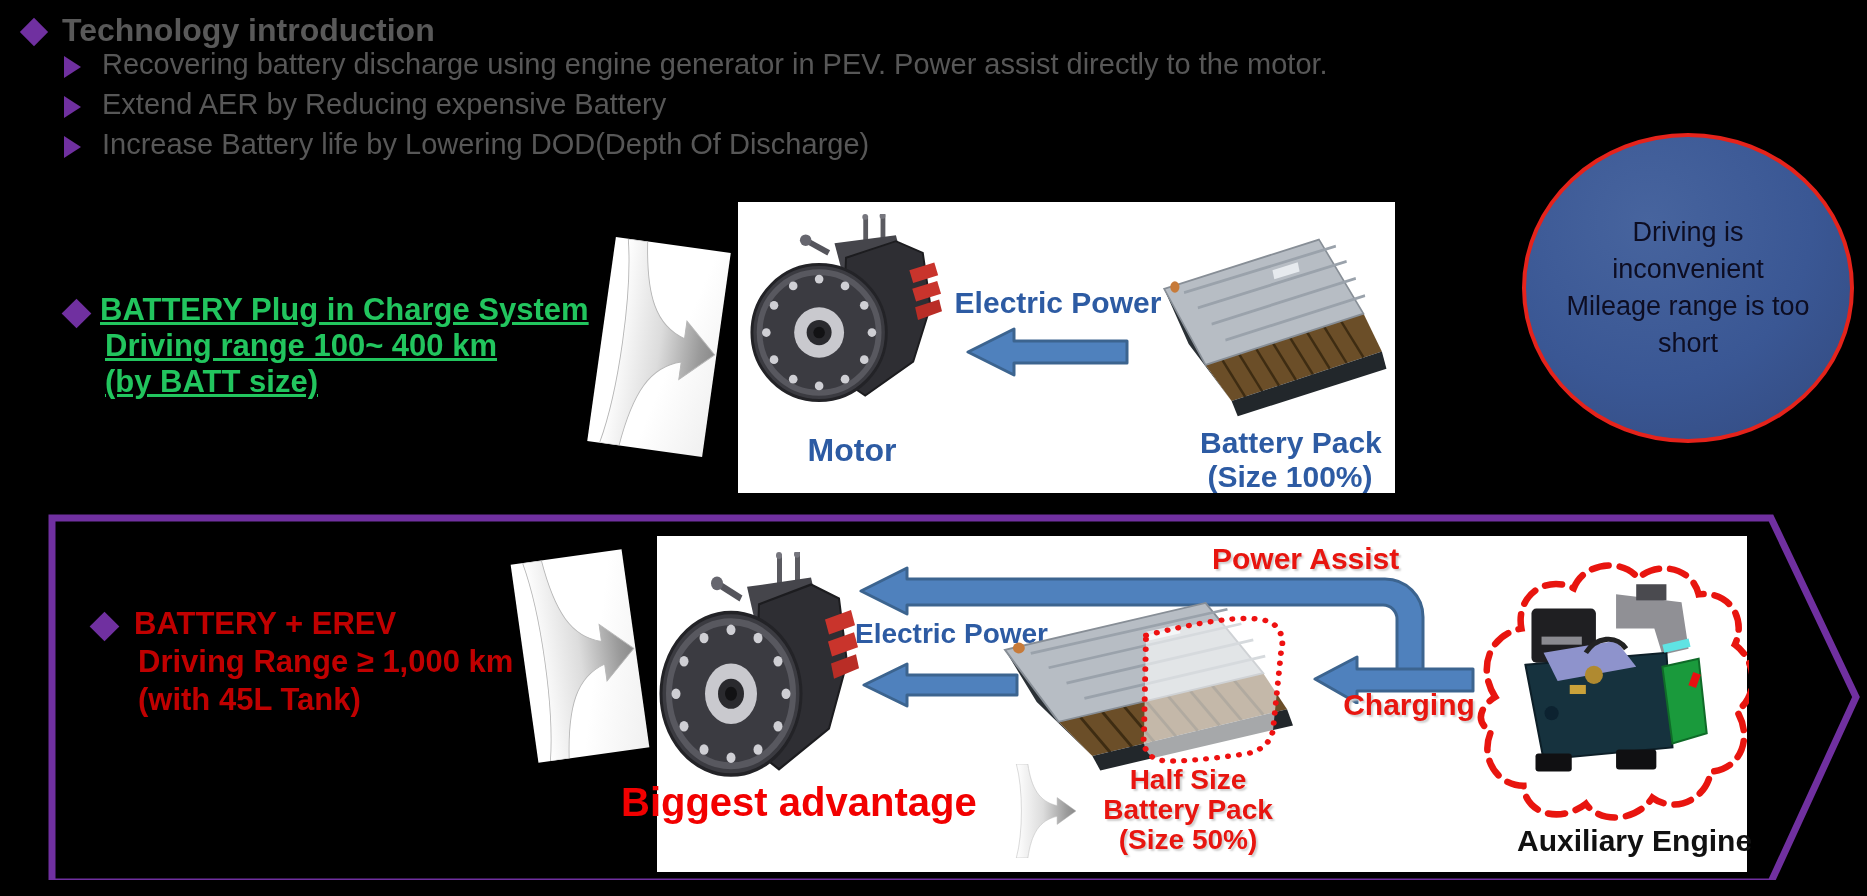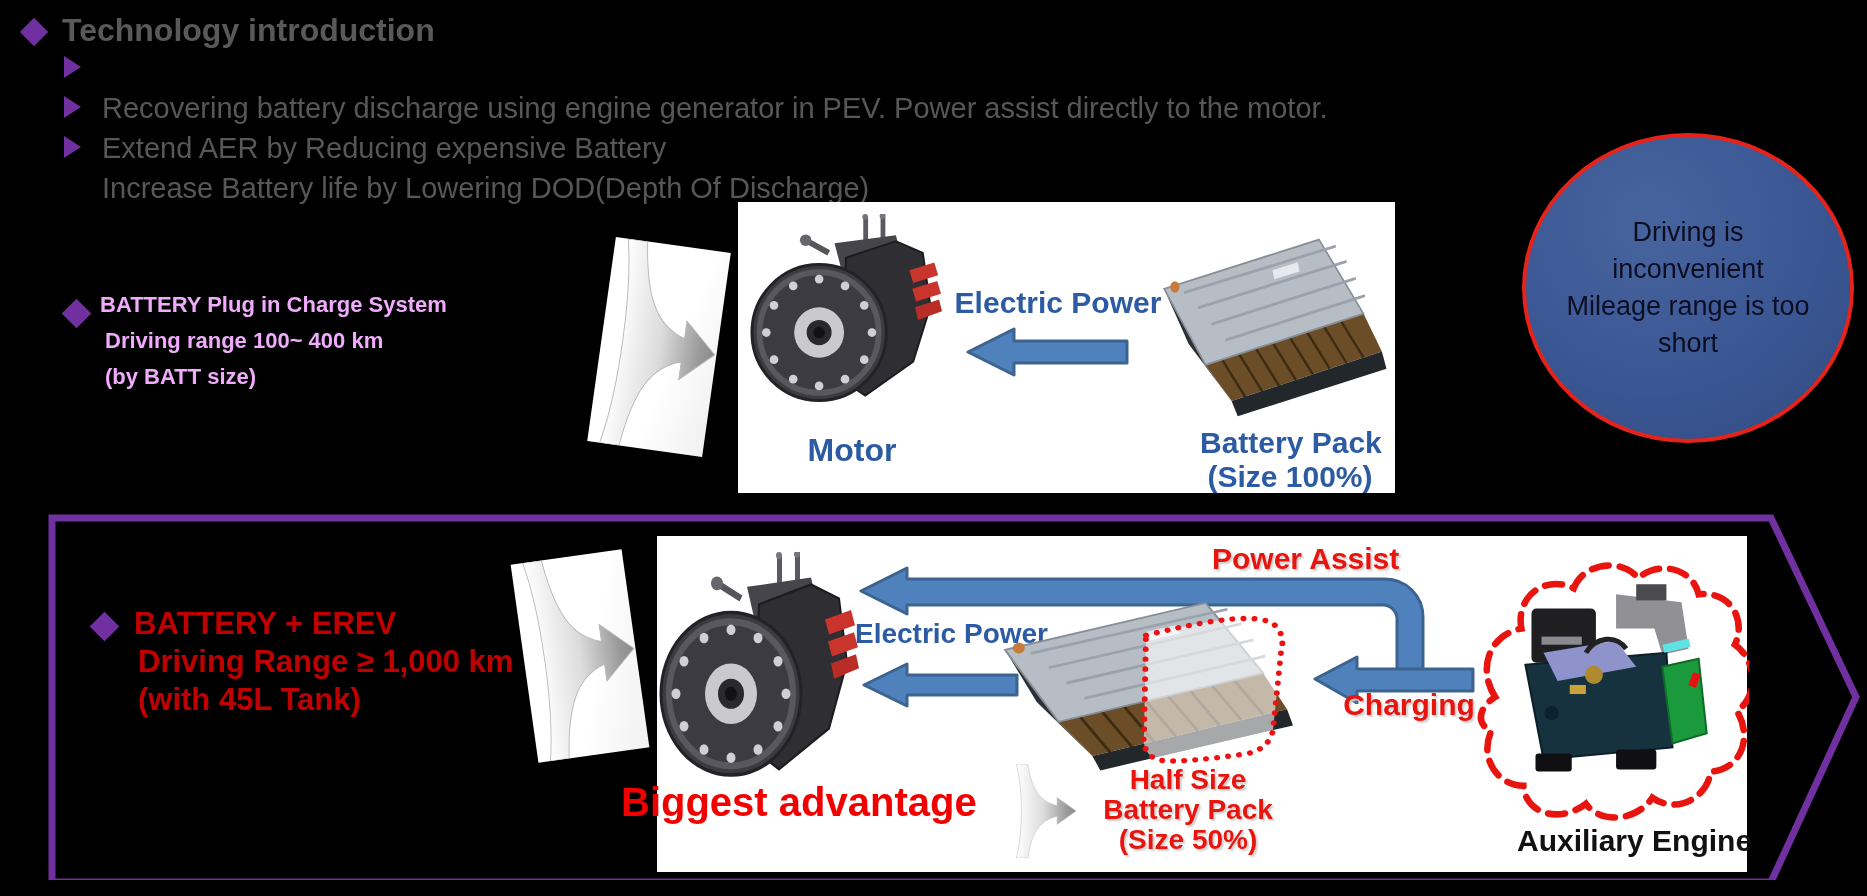--- a/index.html
+++ b/index.html
@@ -3,22 +3,22 @@
 <meta charset="utf-8">
 <style>
   html,body{margin:0;padding:0;background:#000;}
   .stage{position:relative;width:1867px;height:880px;background:#000;overflow:hidden;
          font-family:"Liberation Sans",sans-serif;}
   .abs{position:absolute;}
   .diamond{position:absolute;background:#7030A0;transform:rotate(45deg);}
   .tri{position:absolute;width:0;height:0;border-left:17px solid #7030A0;
        border-top:11px solid transparent;border-bottom:11px solid transparent;}
   .t-title{position:absolute;font-size:32px;font-weight:700;color:#595959;white-space:nowrap;}
-  .t-bullet{position:absolute;font-size:29px;font-weight:400;color:#575757;white-space:nowrap;margin-top:44px;}
-  .t-gray{position:absolute;font-size:22px;font-weight:700;color:#f0abfc;white-space:nowrap;}
+  .t-bullet{position:absolute;font-size:29px;font-weight:400;color:#575757;white-space:nowrap;}
+  .t-gray{position:absolute;font-size:31px;font-weight:700;color:#22c55e;white-space:nowrap;text-decoration:underline;}
   .t-red{position:absolute;font-size:31px;font-weight:700;color:#c00000;white-space:nowrap;}
   .panel{position:absolute;background:#ffffff;}
   .lbl-blue{position:absolute;font-weight:700;color:#2d5ba3;text-align:center;white-space:nowrap;}
   .lbl-red{position:absolute;font-weight:700;color:#e8150f;text-align:center;white-space:nowrap;
            text-shadow:2px 2px 2px #cfcfcf;}
   .advantage{position:absolute;font-size:40px;font-weight:800;color:#f20000;white-space:nowrap;}
   .engine-lbl{position:absolute;font-size:30px;font-weight:700;color:#111;white-space:nowrap;}
   .bubble{position:absolute;left:1522px;top:133px;width:332px;height:310px;border-radius:50%;
           border:4px solid #e5231b;box-sizing:border-box;
           background:radial-gradient(circle at 38% 28%, #47649e 0%, #3a5794 55%, #32497e 100%);

